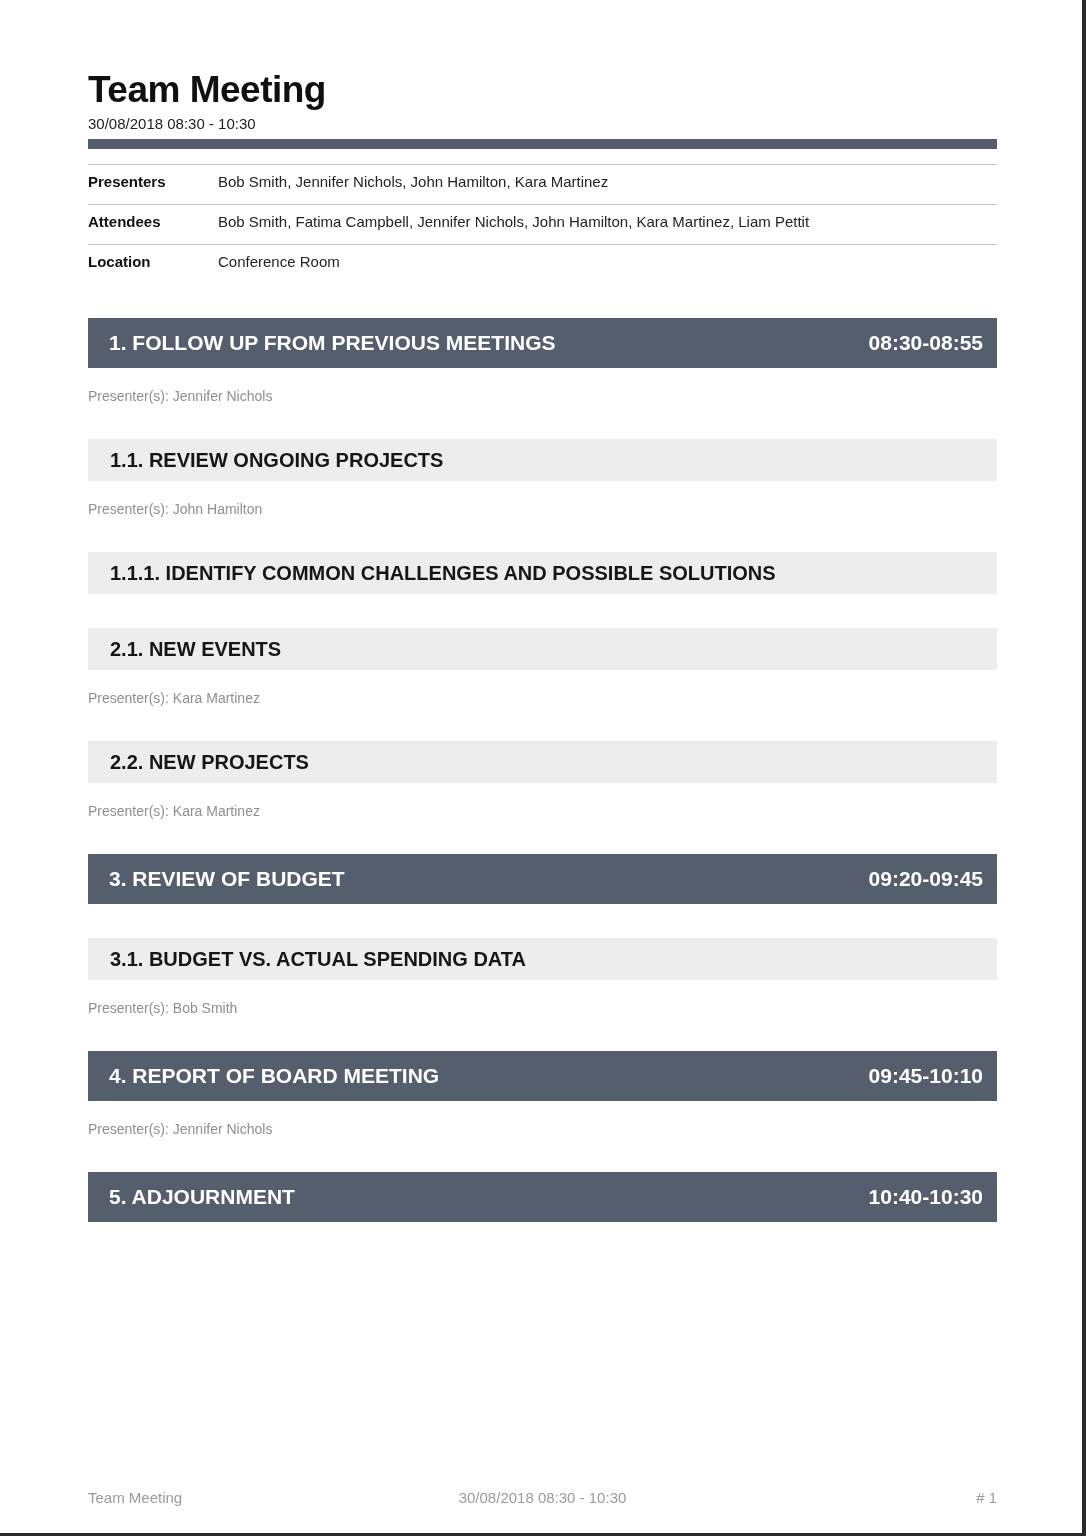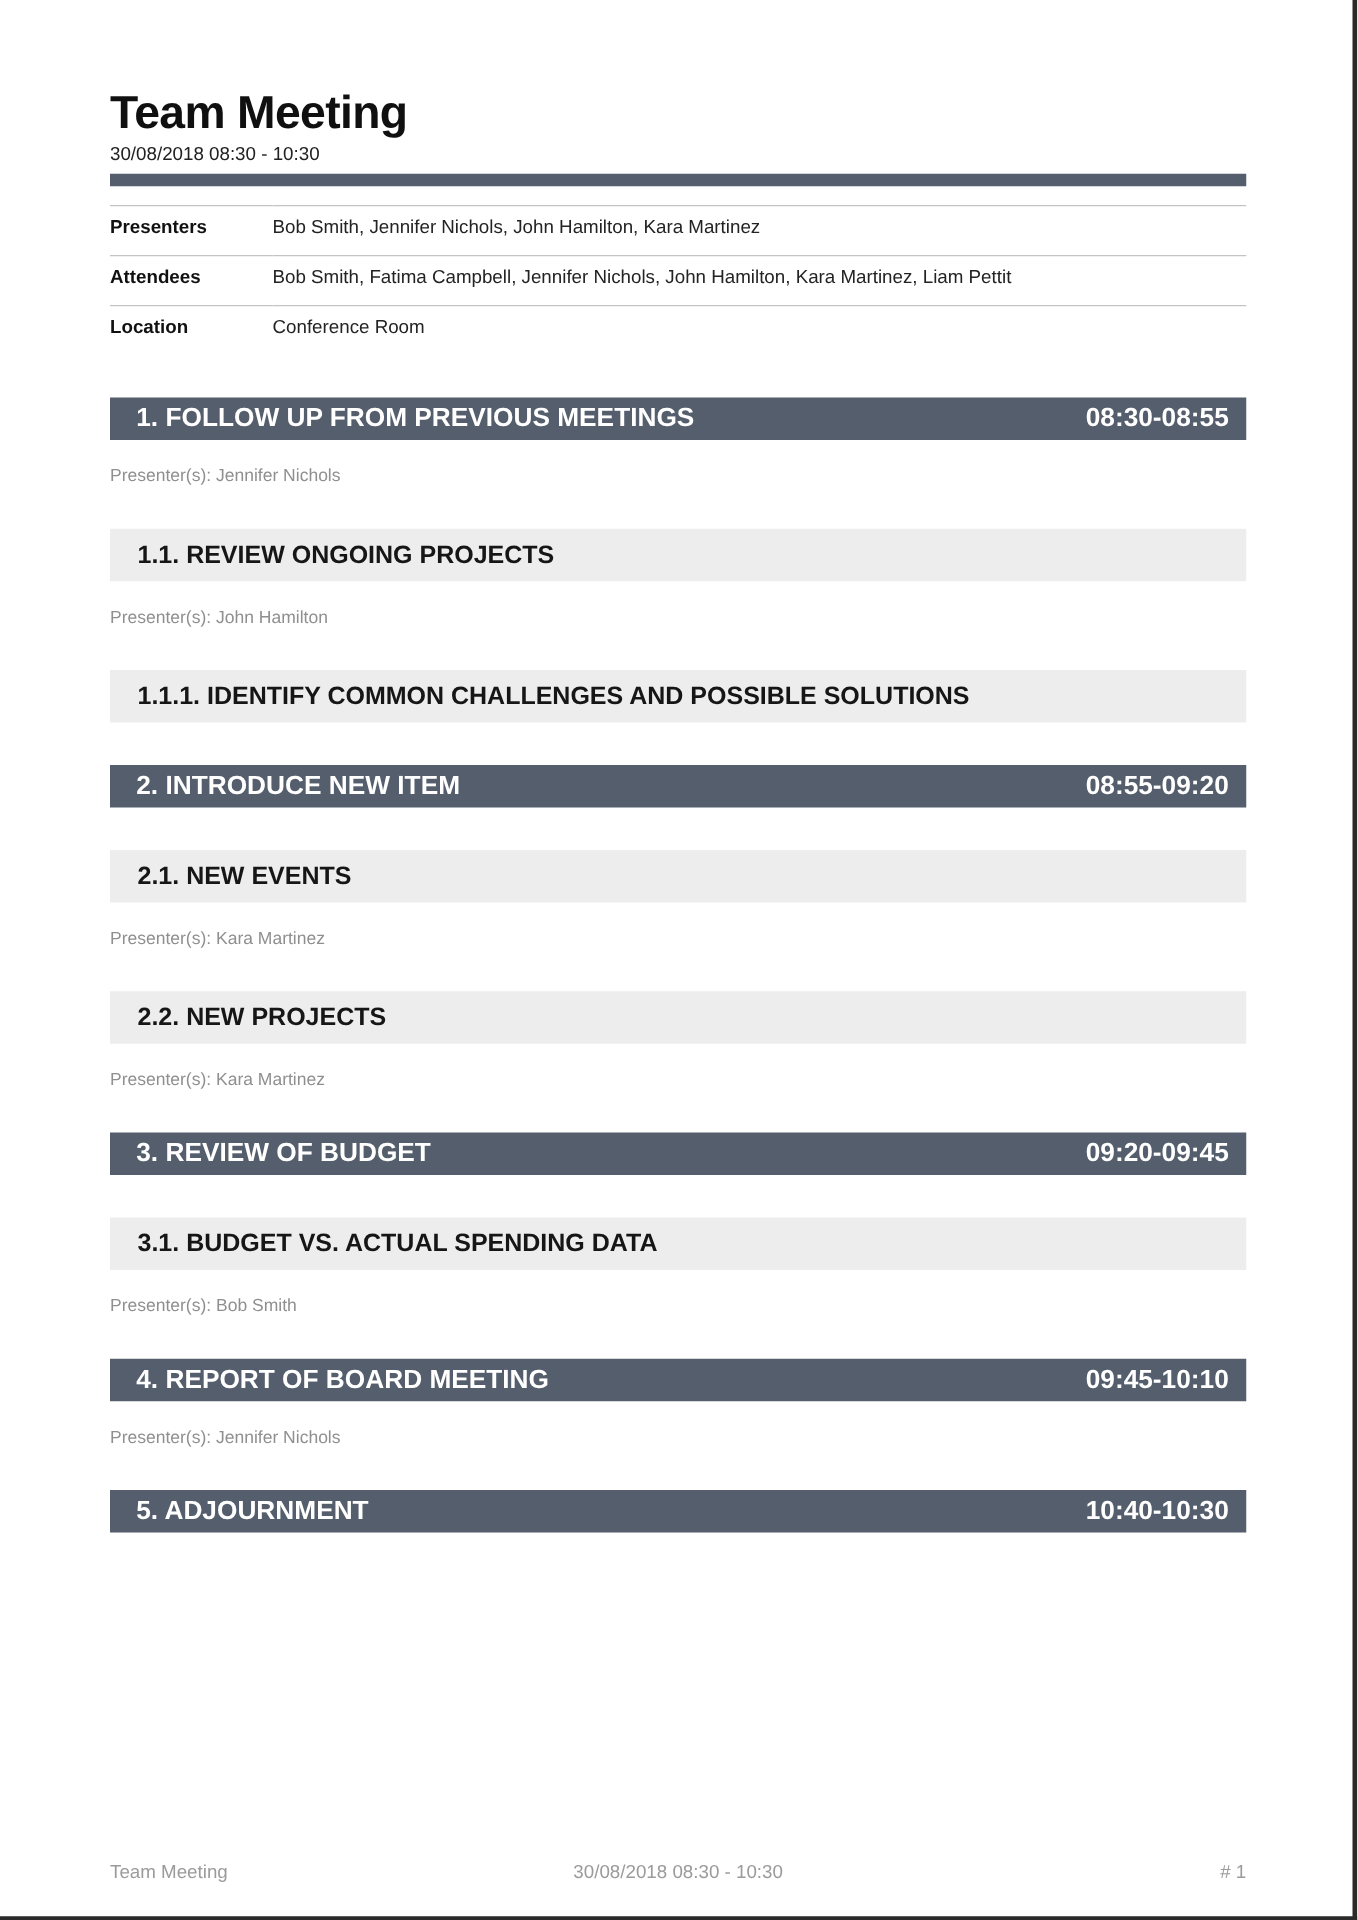--- a/index.html
+++ b/index.html
@@ -26,21 +26,21 @@
     border-top:1px solid #c4c4c4;
     padding:8px 0 14px 0;
     font-size:15px; color:#232323; vertical-align:top; line-height:17px;
   }
   .info-table td.label { width:130px; font-weight:bold; color:#111111; }
 
   .agenda { margin-top:34px; }
   .agenda-item { margin-bottom:34px; }
   .bar { display:flex; align-items:center; justify-content:space-between; box-sizing:border-box; }
   .bar.section {
-    height:34px; background:#545E6C; color:#ffffff;
+    height:50px; background:#545E6C; color:#ffffff;
     padding:0 14px 0 21px; font-size:21px; font-weight:bold;
   }
   .bar.sub {
     height:42px; background:#EDEDED; color:#161616;
     padding:0 14px 0 22px; font-size:20px; font-weight:bold;
   }
   .bar-time { white-space:nowrap; }
   .presenter { margin-top:20px; font-size:14px; line-height:17px; color:#8F8F8F; }
 
   .footer {
@@ -97,26 +97,20 @@
         </div>
         <div class="presenter">Presenter(s): John Hamilton</div>
       </div>
 
       <div class="agenda-item">
         <div class="bar sub">
           <span class="bar-title">1.1.1. IDENTIFY COMMON CHALLENGES AND POSSIBLE SOLUTIONS</span>
         </div>
       </div>
 
-      <div class="agenda-item">
-        <div class="bar section">
-          <span class="bar-title">2. INTRODUCE NEW ITEM</span>
-          <span class="bar-time">08:55-09:20</span>
-        </div>
-      </div>
 
       <div class="agenda-item">
         <div class="bar sub">
           <span class="bar-title">2.1. NEW EVENTS</span>
         </div>
         <div class="presenter">Presenter(s): Kara Martinez</div>
       </div>
 
       <div class="agenda-item">
         <div class="bar sub">

